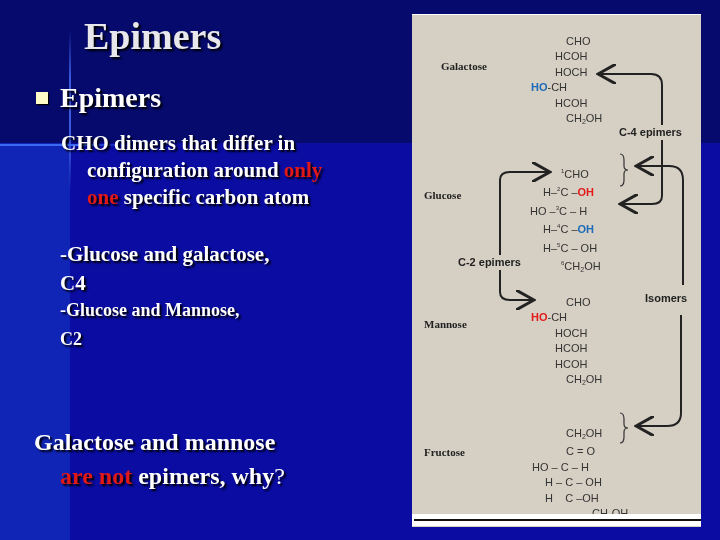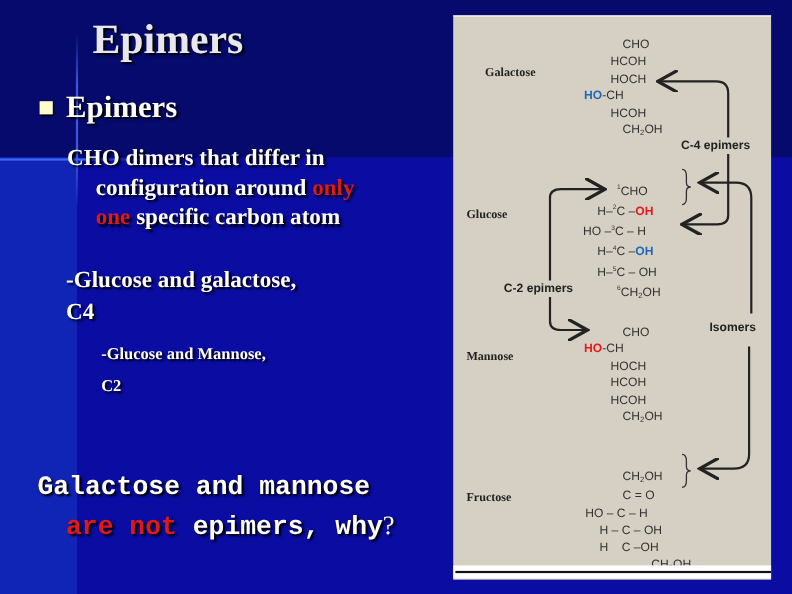--- a/index.html
+++ b/index.html
@@ -20,24 +20,24 @@
     text-shadow: 2px 2px 2px #000;
     margin: 0;
   }
   .text { position: absolute; color: #ffffff; font-weight: bold; text-shadow: 2px 2px 2px #000; }
   .red { color: #e01818; }
   .bullet-row { left: 36px; top: 82px; font-size: 28px; display: flex; align-items: center; }
   .bullet-sq { width: 12px; height: 12px; background: #fffcc8; margin-right: 12px; box-shadow: 1px 1px 1px #000; }
   .body-para { left: 34px; top: 130px; width: 360px; font-size: 21px; line-height: 27px; margin-left: 27px; }
   .body-para .indent { display: block; padding-left: 26px; }
   .sub1 { left: 60px; top: 240px; font-size: 21px; line-height: 29px; width: 320px; }
-  .sub2 { left: 60px; top: 308px; font-size: 15px; line-height: 29px; width: 320px; margin-left: 32px; }
+  .sub2 { left: 60px; top: 296px; font-size: 18px; line-height: 29px; width: 320px; }
   .final { left: 34px; top: 425px; font-size: 24px; line-height: 34px; width: 370px; font-weight: normal; }
   .final .indent { padding-left: 26px; display: block; }
-  .final .strong { font-weight: bold; font-family: Liberation Mono, monospace; }
+  .final .strong { font-weight: bold; }
 
   
   .panel {
     position: absolute; left: 412px; top: 14px; width: 289px; height: 512px;
     background: #d6d0c4; border-top: 1px solid #fff;
   }
   .panel-foot { position: absolute; left: 412px; top: 514px; width: 289px; height: 12px; background: #ffffff; }
   .panel-foot-line { position: absolute; left: 414px; top: 519px; width: 287px; height: 2px; background: #111; }
   .sugar-label { font-weight: bold; font-size: 11px; color: #222; position: absolute; }
   .struct { position: absolute; font-size: 11px; line-height: 15.5px; color: #333; white-space: pre; font-family: "Liberation Sans", sans-serif; }

